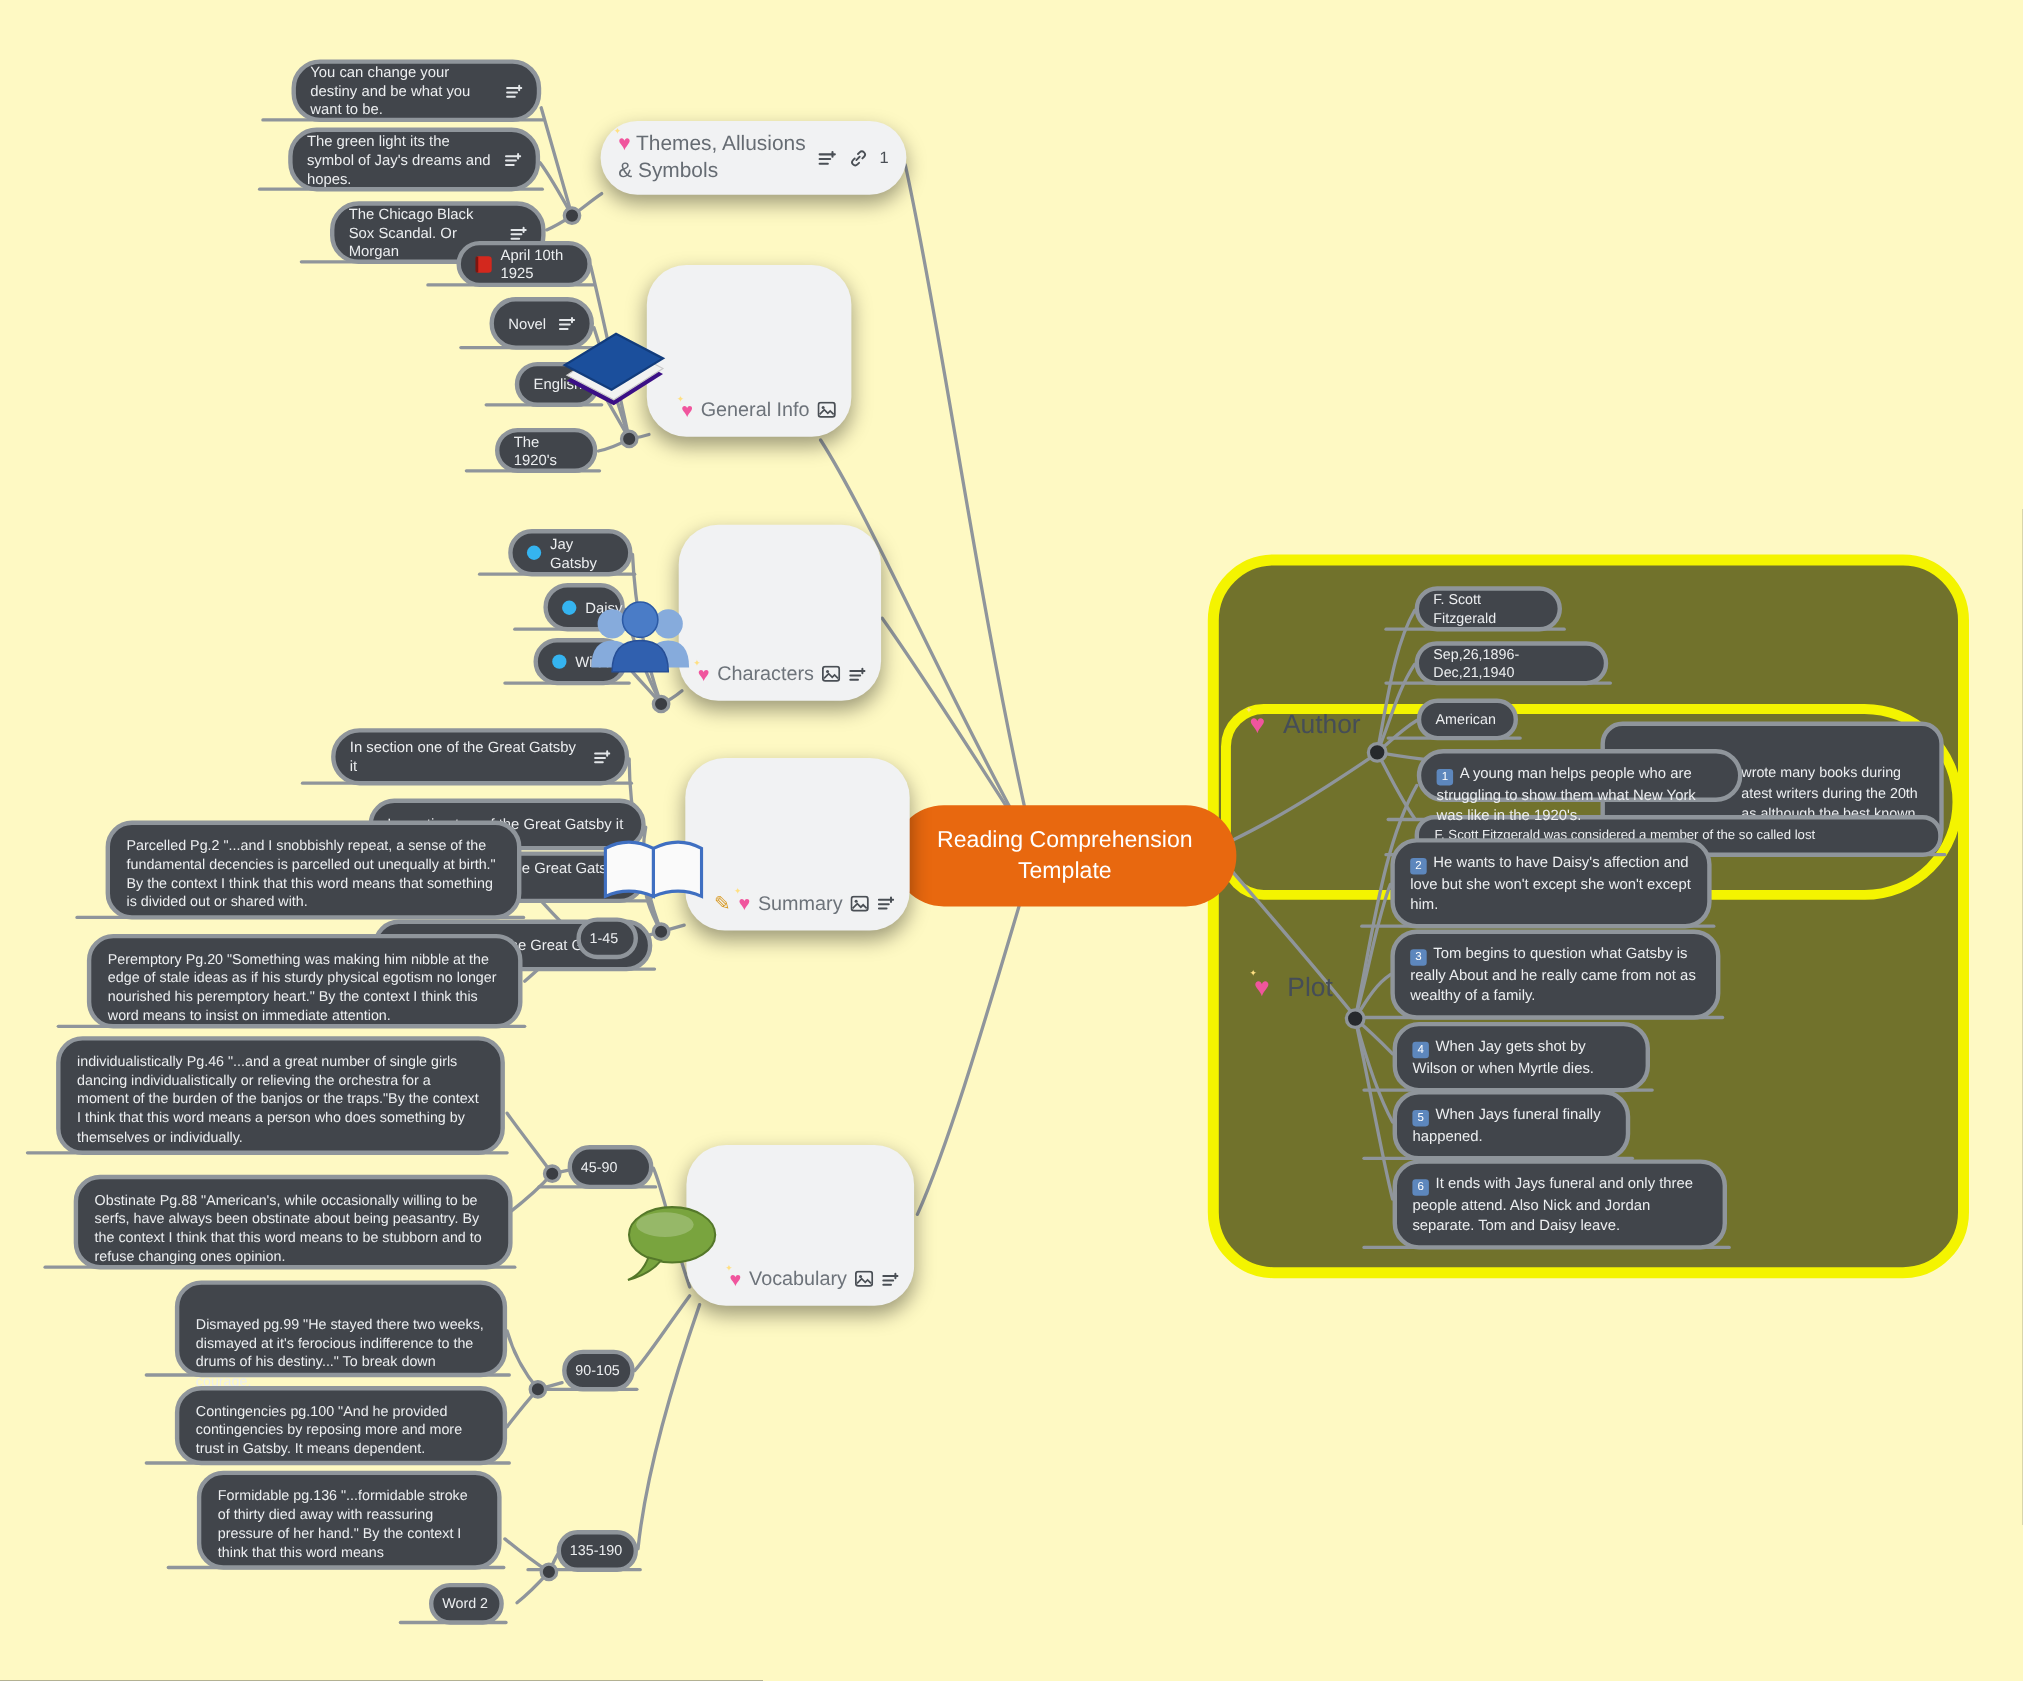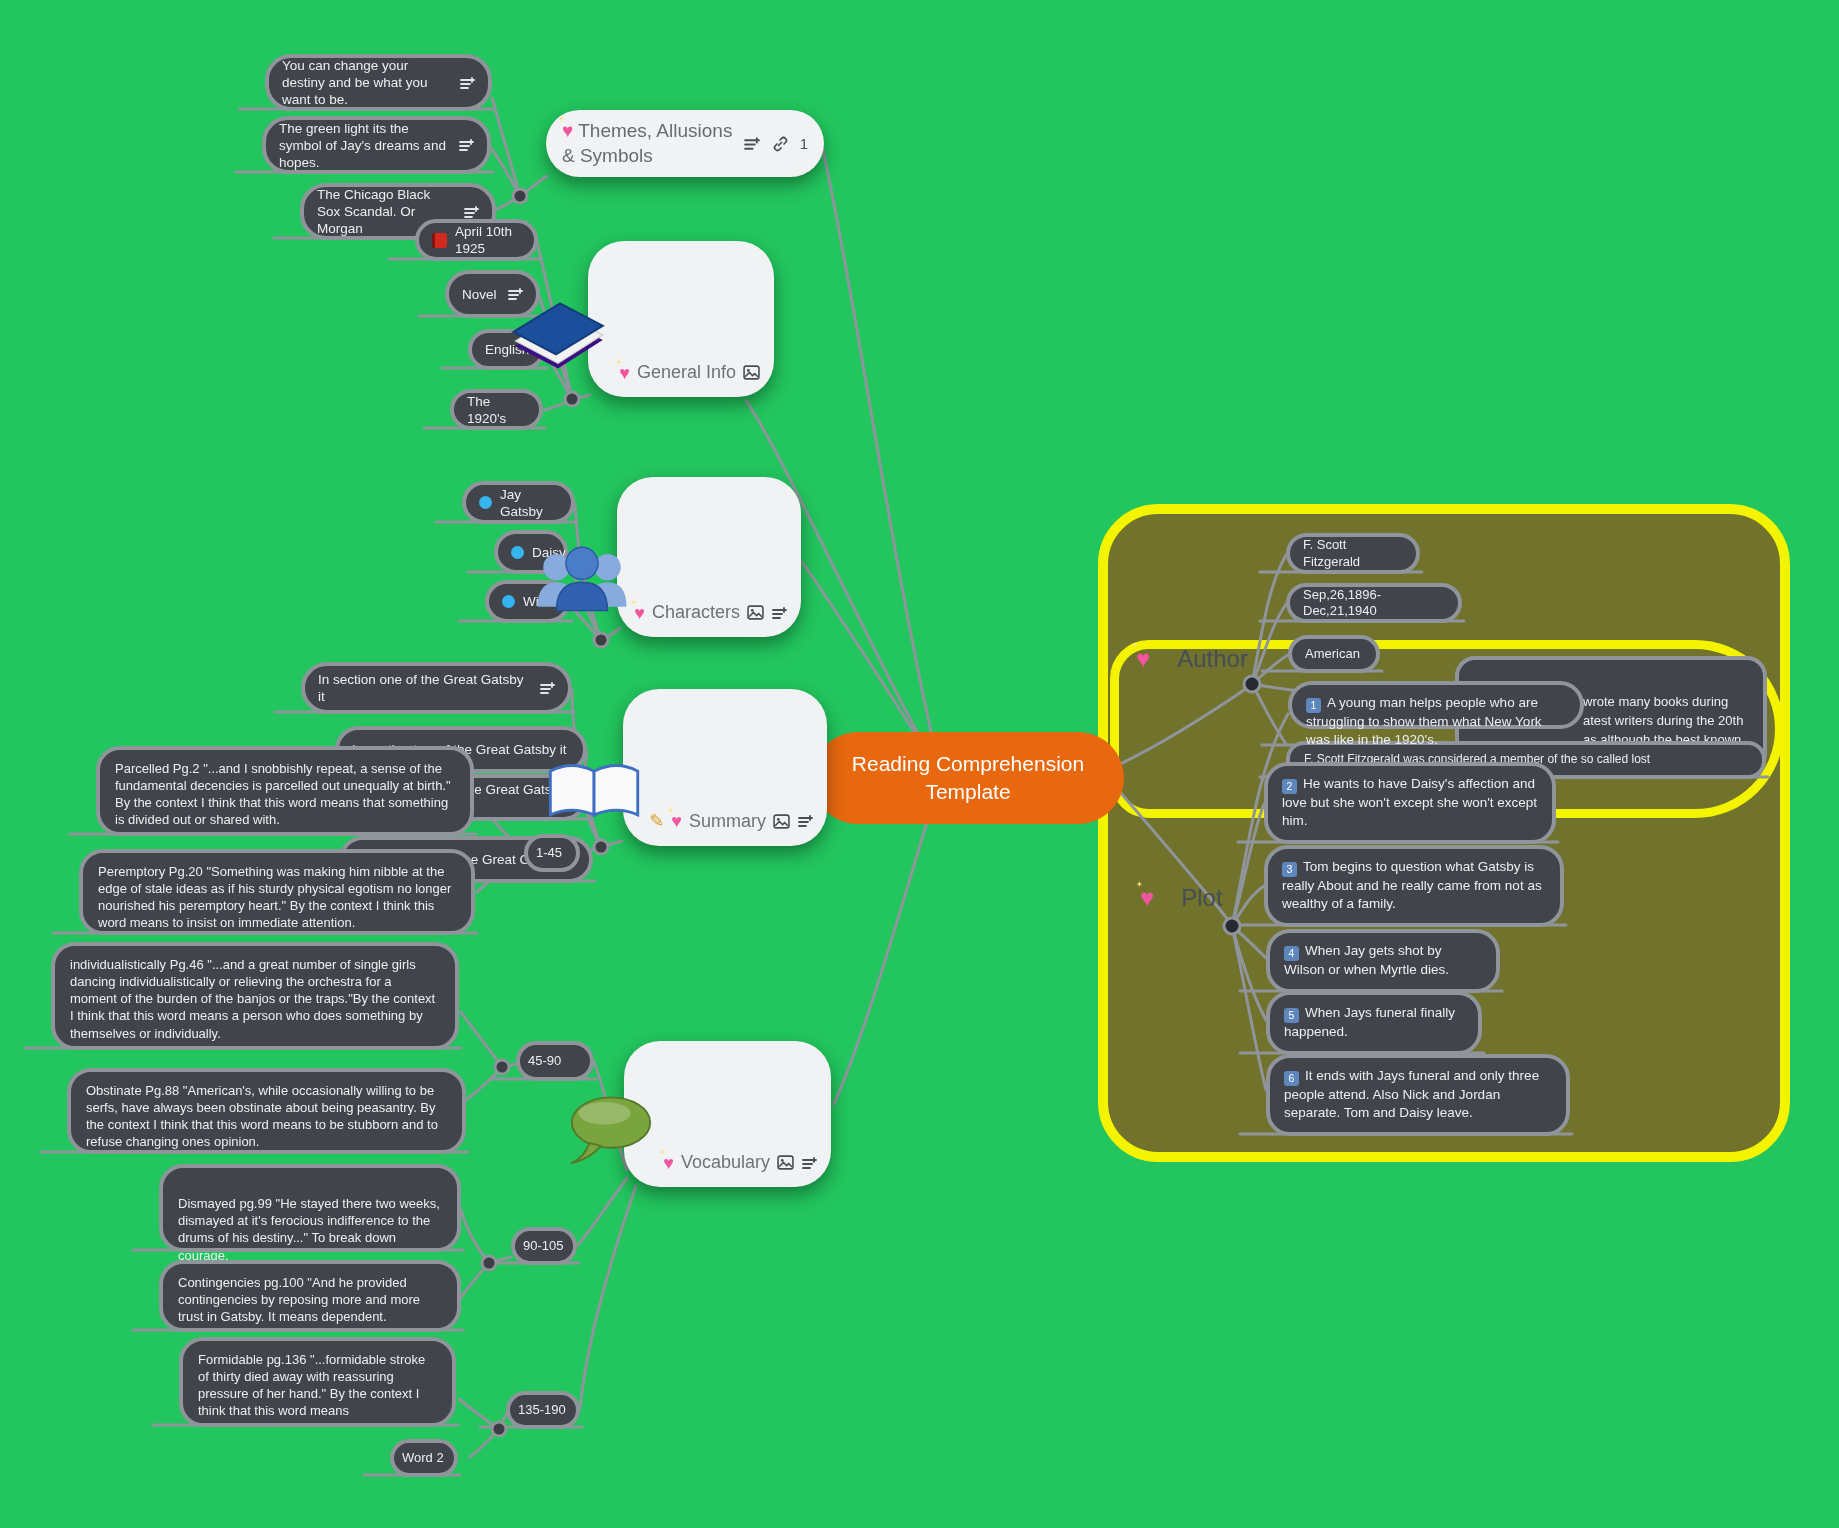--- a/index.html
+++ b/index.html
@@ -1,26 +1,26 @@
 <!DOCTYPE html>
 <html><head>
 <meta charset="utf-8">
 <style>
   html,body{margin:0;padding:0;background:#3b3e43;font-family:"Liberation Sans",sans-serif;}
-  #canvas{position:relative;width:1839px;height:1528px;background:#22c55e;overflow:hidden;text-decoration:underline;}
+  #canvas{position:relative;width:1839px;height:1528px;background:#fef9c3;overflow:hidden;text-decoration:underline;}
 
   
   .olive{position:absolute;left:1098px;top:504px;width:692px;height:658px;background:#71722c;
          border:10px solid #f4f400;border-radius:60px;box-sizing:border-box;z-index:1;}
   .inner-yellow{position:absolute;left:1110px;top:640px;width:674px;height:178px;background:transparent;
          border:9px solid #f4f400;border-radius:48px 110px 110px 48px;box-sizing:border-box;z-index:1;}
 
   #edges{position:absolute;left:0;top:0;z-index:2;}
 
-  .glabel{position:absolute;z-index:2;font-size:24px;color:#454d57;display:flex;align-items:center;gap:27px;}
+  .glabel{position:absolute;z-index:2;font-size:24px;color:#454d57;display:flex;align-items:center;gap:16px;}
 
   
   .pill{position:absolute;box-sizing:border-box;background:#41454b;border:4px solid #8f959b;border-radius:26px;
         color:#eceef0;font-size:13.5px;line-height:1.26;padding:8px 13px;display:flex;align-items:center;gap:8px;z-index:4;}
   .pill .txt{flex:1;}
   .tip{display:block;z-index:5;border-radius:24px;padding:10px 15px;font-size:13px;line-height:1.32;}
   .pre{white-space:pre-line;}
   .range{justify-content:flex-start;padding:4px 8px;font-size:13px;z-index:5;border-radius:20px;}
   .seq{display:block;border-radius:24px;padding:9px 14px;font-size:13.5px;line-height:1.3;}
   .aunote{display:block;z-index:3;border-radius:20px;padding:32px 14px 10px;font-size:13px;line-height:19px;}

